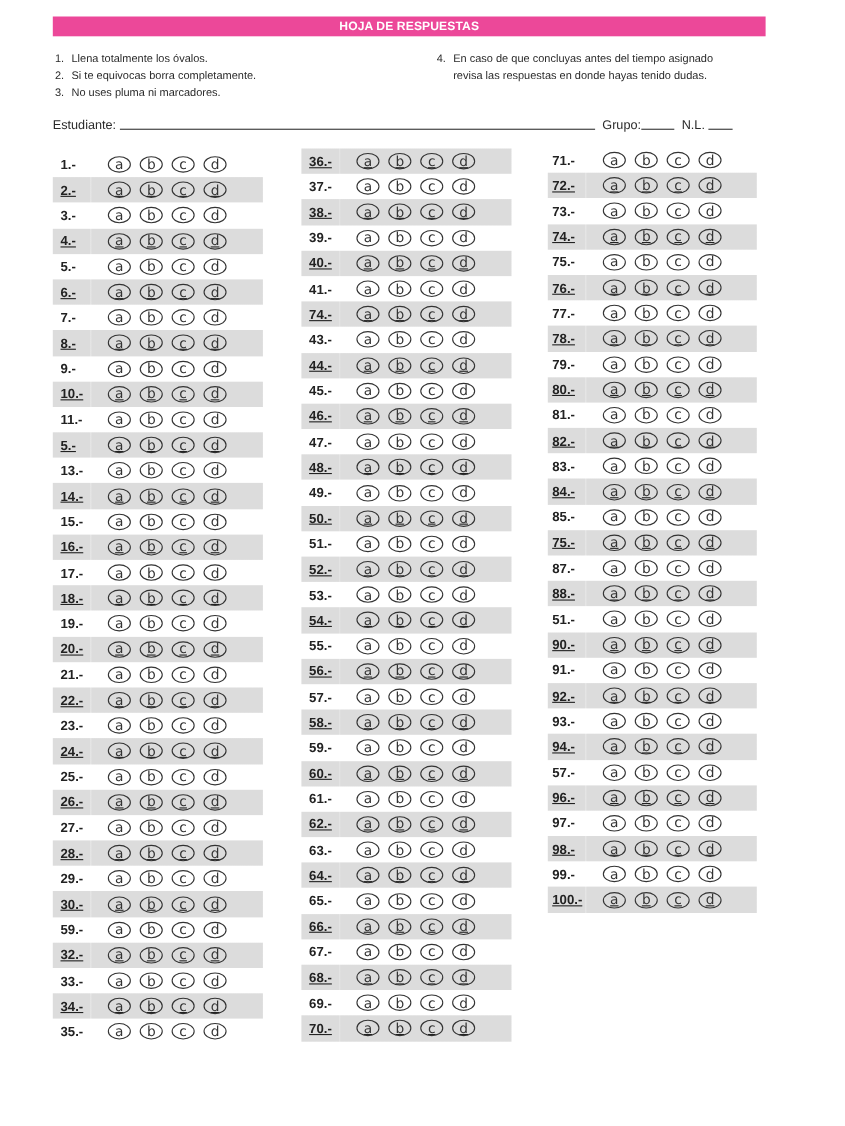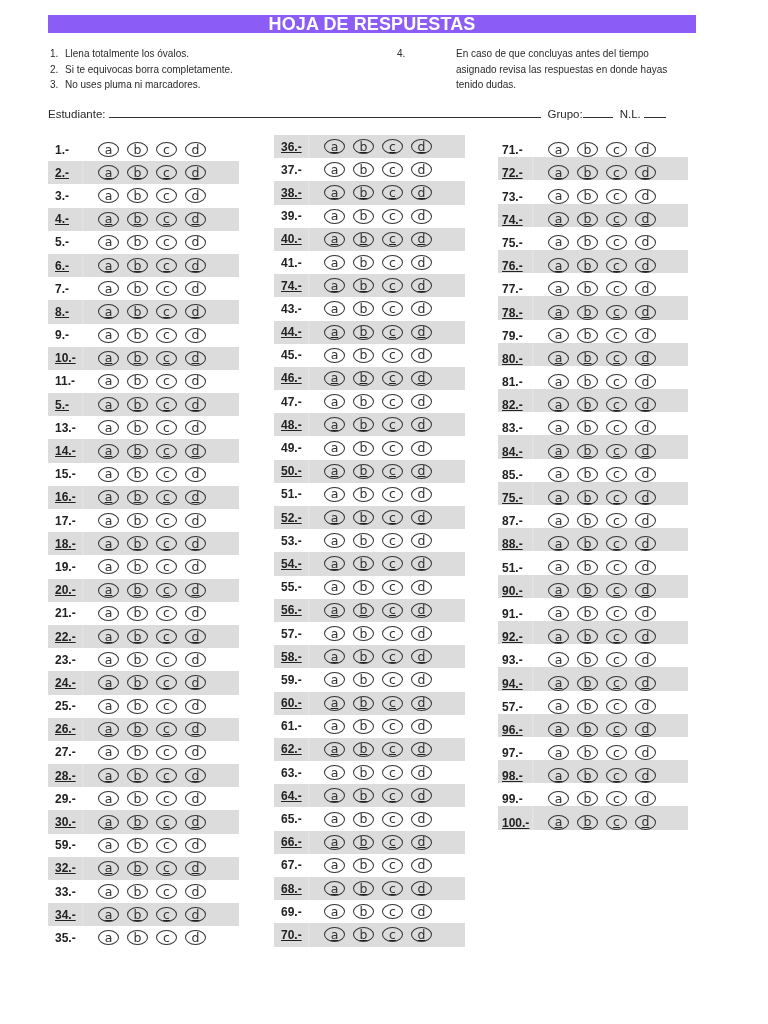--- a/index.html
+++ b/index.html
@@ -1,36 +1,36 @@
 <!DOCTYPE html>
 <html><head>
 <meta charset="utf-8">
 <style>
   html, body { margin: 0; padding: 0; background: #ffffff; }
   body { width: 768px; height: 1024px; position: relative; overflow: hidden;
          font-family: "Liberation Sans", "DejaVu Sans", sans-serif; color: #222; }
   .title-bar { position: absolute; left: 48px; top: 15px; width: 648px; height: 18px;
-               background: #8b5cf6; color: #fff; font-weight: bold; font-size: 18px;
+               background: #ec4899; color: #fff; font-weight: bold; font-size: 11px;
                text-align: center; line-height: 19px; letter-spacing: 0.1px; }
   .instr { position: absolute; font-size: 10px; line-height: 15.5px; color: #2a2a2a; }
   .instr-left { left: 50px; top: 46px; }
   .instr-right { left: 397px; top: 46px; width: 290px; }
   .instr .item { display: flex; }
   .instr .num { width: 15px; flex: none; }
-  .instr-right .item .txt { width: 260px; margin-left: 44px; }
+  .instr-right .item .txt { width: 260px; }
   .student-line { position: absolute; left: 48px; top: 105px; width: 640px; font-size: 11.5px;
                   color: #2a2a2a; display: flex; align-items: flex-end; }
   .blank { display: inline-block; border-bottom: 1px solid #333; height: 12px; margin: 0 3px 2px 3px; }
   .col { position: absolute; }
   .col-1 { left: 48px; top: 138px; }
   .col-2 { left: 274px; top: 135px; }
   .col-3 { left: 498px; top: 134px; }
   .row { display: flex; align-items: center; height: 23.2px; width: 191px; }
   .row.shaded { background: linear-gradient(to right, #dcdcdc 0, #dcdcdc 34px, #e6e6e6 34px, #dcdcdc 36px); text-decoration: underline; }
-  .col-3 .row { width: 190px; align-items: flex-end; }
+  .col-3 .row { width: 190px; }
   .qnum { width: 50px; font-weight: bold; font-size: 12px; padding-left: 7px; color: #222; box-sizing: border-box; }
   .col-3 .qnum { padding-left: 4px; }
   .bubbles { display: flex; gap: 8px; }
   .bubble { width: 21px; height: 15px; border: 1.6px solid #333; border-radius: 50%;
             box-sizing: border-box; display: flex; align-items: center; justify-content: center;
             font-size: 12.5px; line-height: 12px; color: #333; font-family: "DejaVu Sans", sans-serif; }
 </style>
 </head>
 <body>
 

